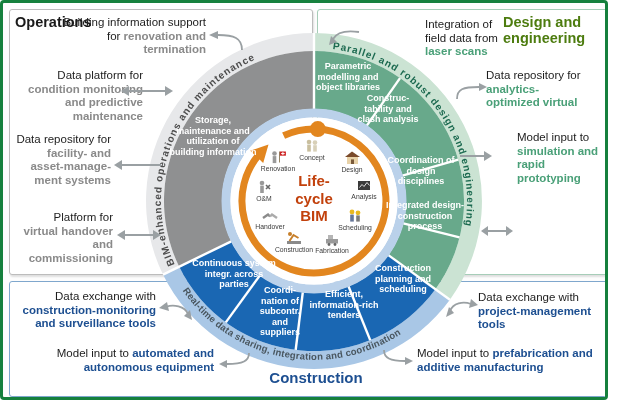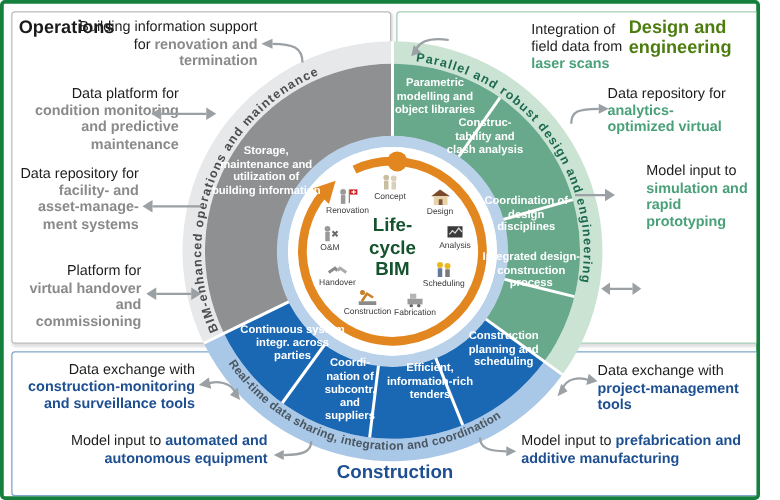--- a/index.html
+++ b/index.html
@@ -19,21 +19,21 @@
   .callout .hl{font-weight:bold;}
   .ra{text-align:right;}
   .hl-gray{color:#8a8a8a;}
   .hl-green{color:#4aa078;}
   .hl-blue{color:#1d4f91;}
   .seg-label{position:absolute;z-index:3;color:#fff;font-weight:bold;font-size:9px;
              line-height:10.5px;text-align:center;}
   .phase{position:absolute;z-index:4;width:56px;text-align:center;font-size:6.8px;color:#3a3a3a;line-height:8px;}
   .phase svg{display:block;margin:0 auto 1px auto;}
   #core-label{position:absolute;z-index:4;left:273px;top:169px;width:76px;text-align:center;
-              font-size:15px;font-weight:bold;line-height:17.5px;color:#14532d;}
+              font-size:15px;font-weight:bold;line-height:17.5px;color:#c2410c;}
   .arr{position:absolute;z-index:3;}
   .arr path,.arr line{stroke:#9aa0a3;stroke-width:1.8;fill:none;}
   .arr polygon{fill:#9aa0a3;}
   .ring-label{font-weight:bold;font-size:10px;letter-spacing:1px;fill:#4d4d4d;}
   #ring-label-des textPath{fill:#1c6a50;}
   #ring-label-con{font-size:9.5px;letter-spacing:.2px;}
   #ring-label-con textPath{fill:#49565f;}
 </style>
 </head>
 <body>

